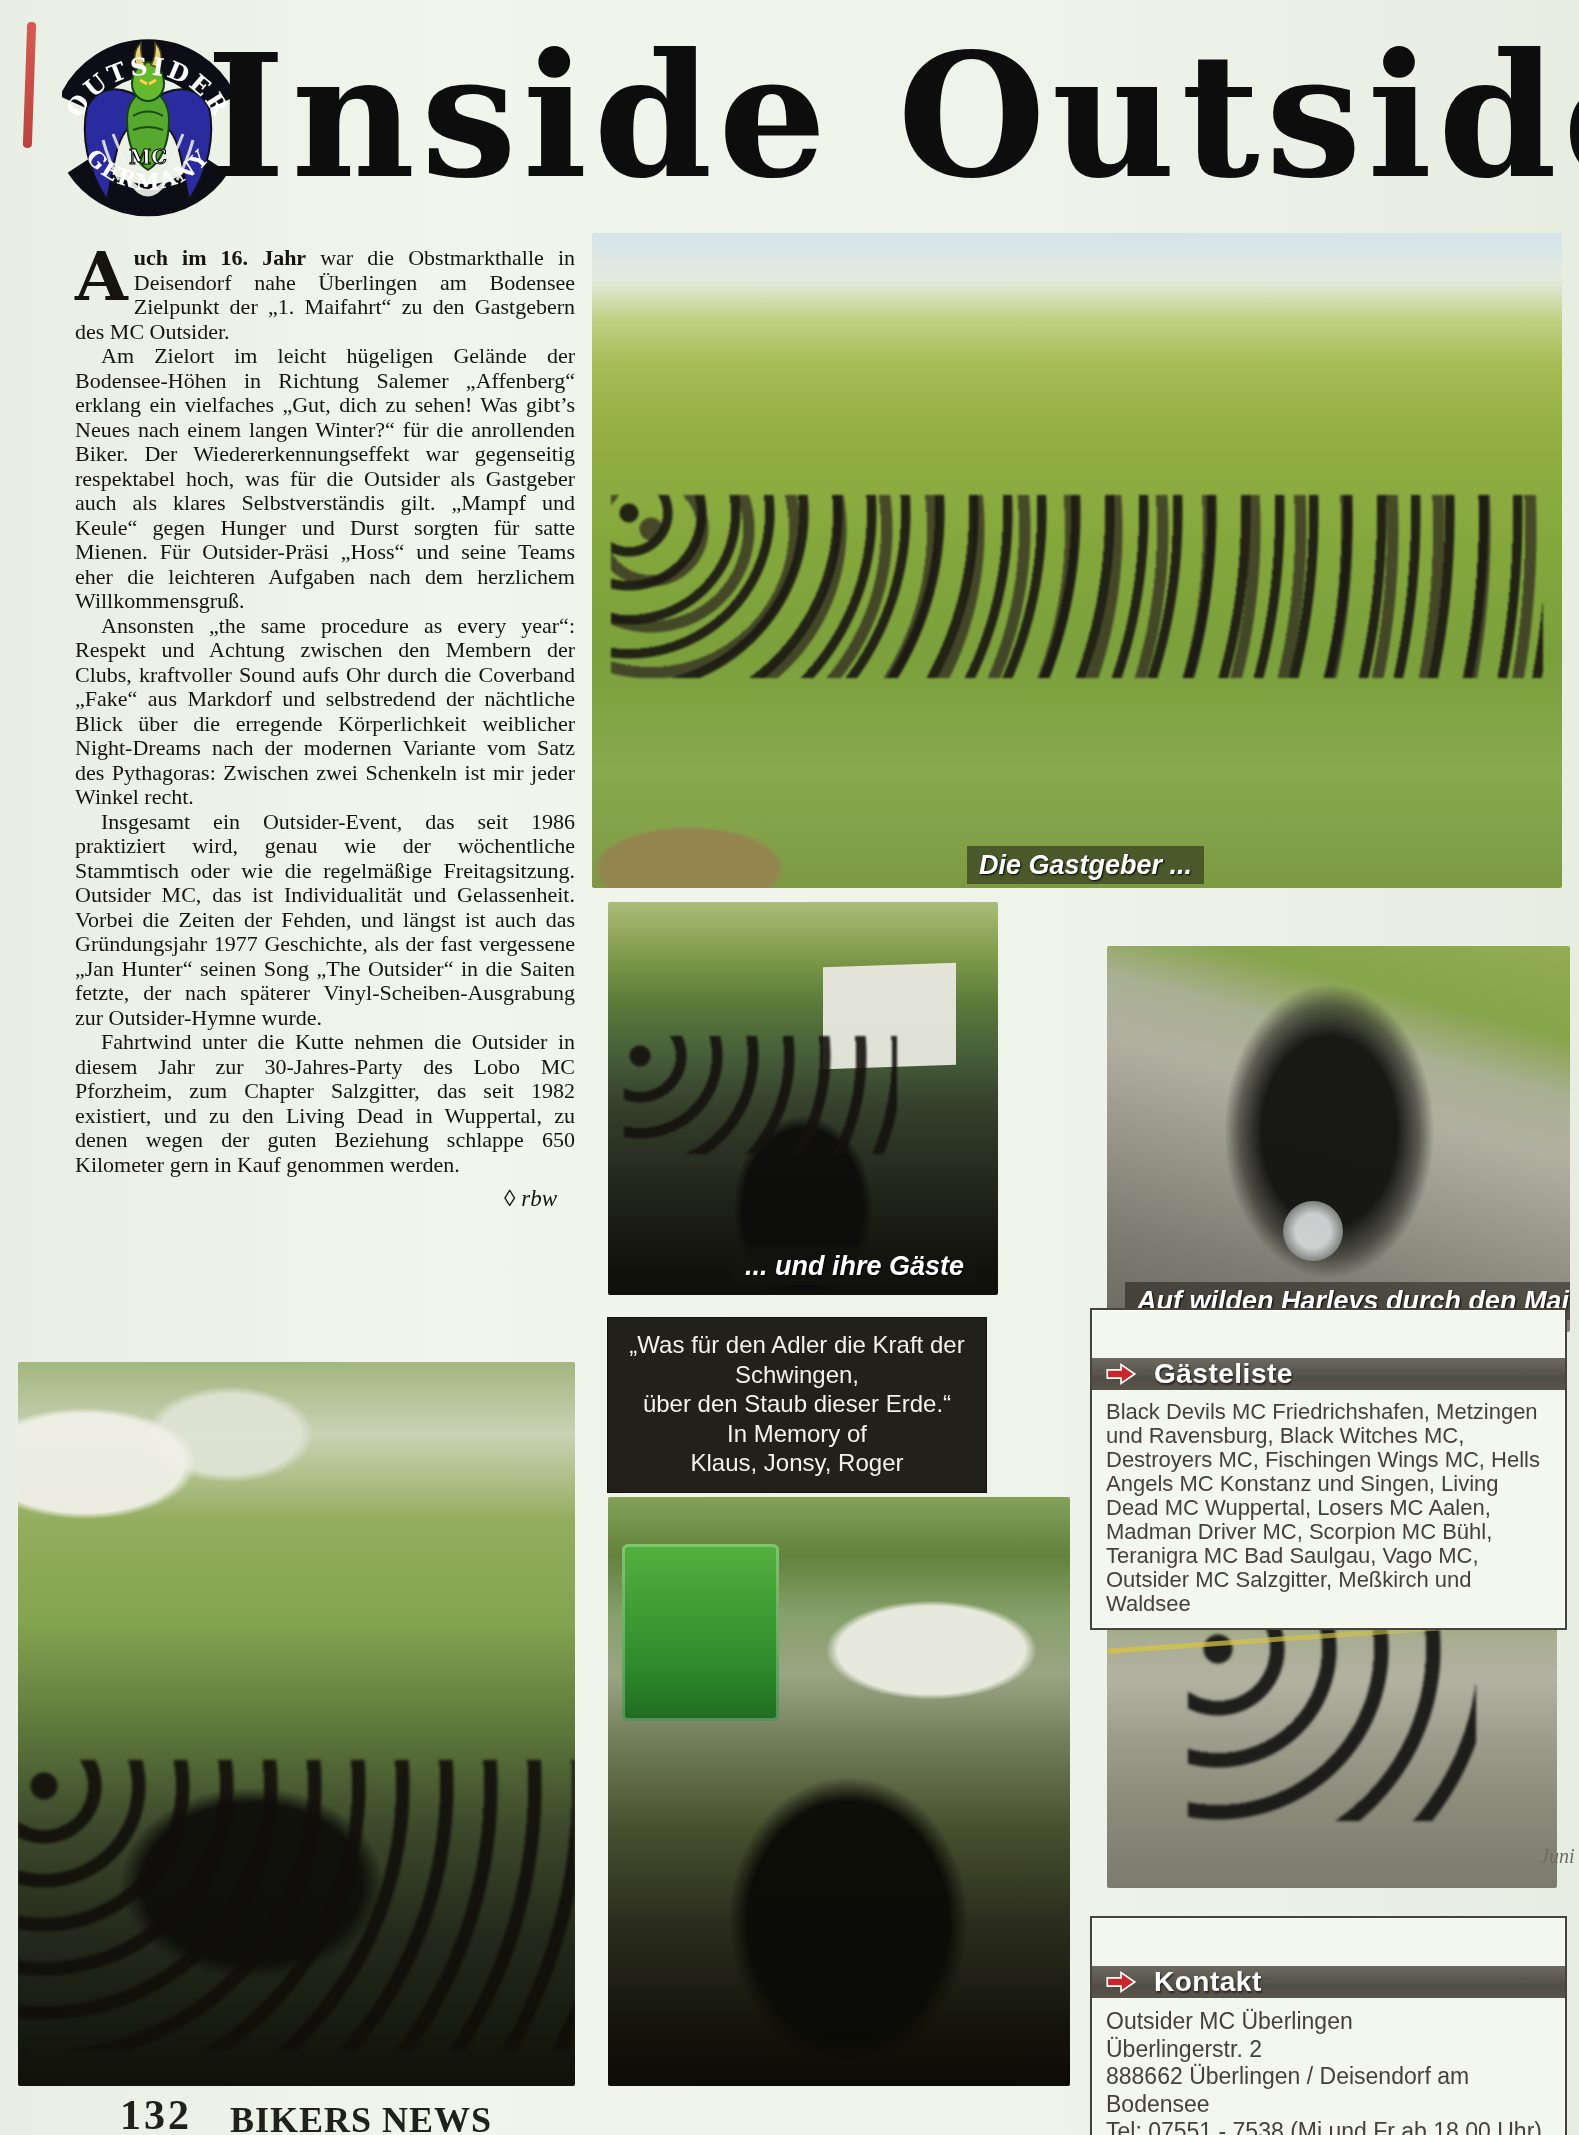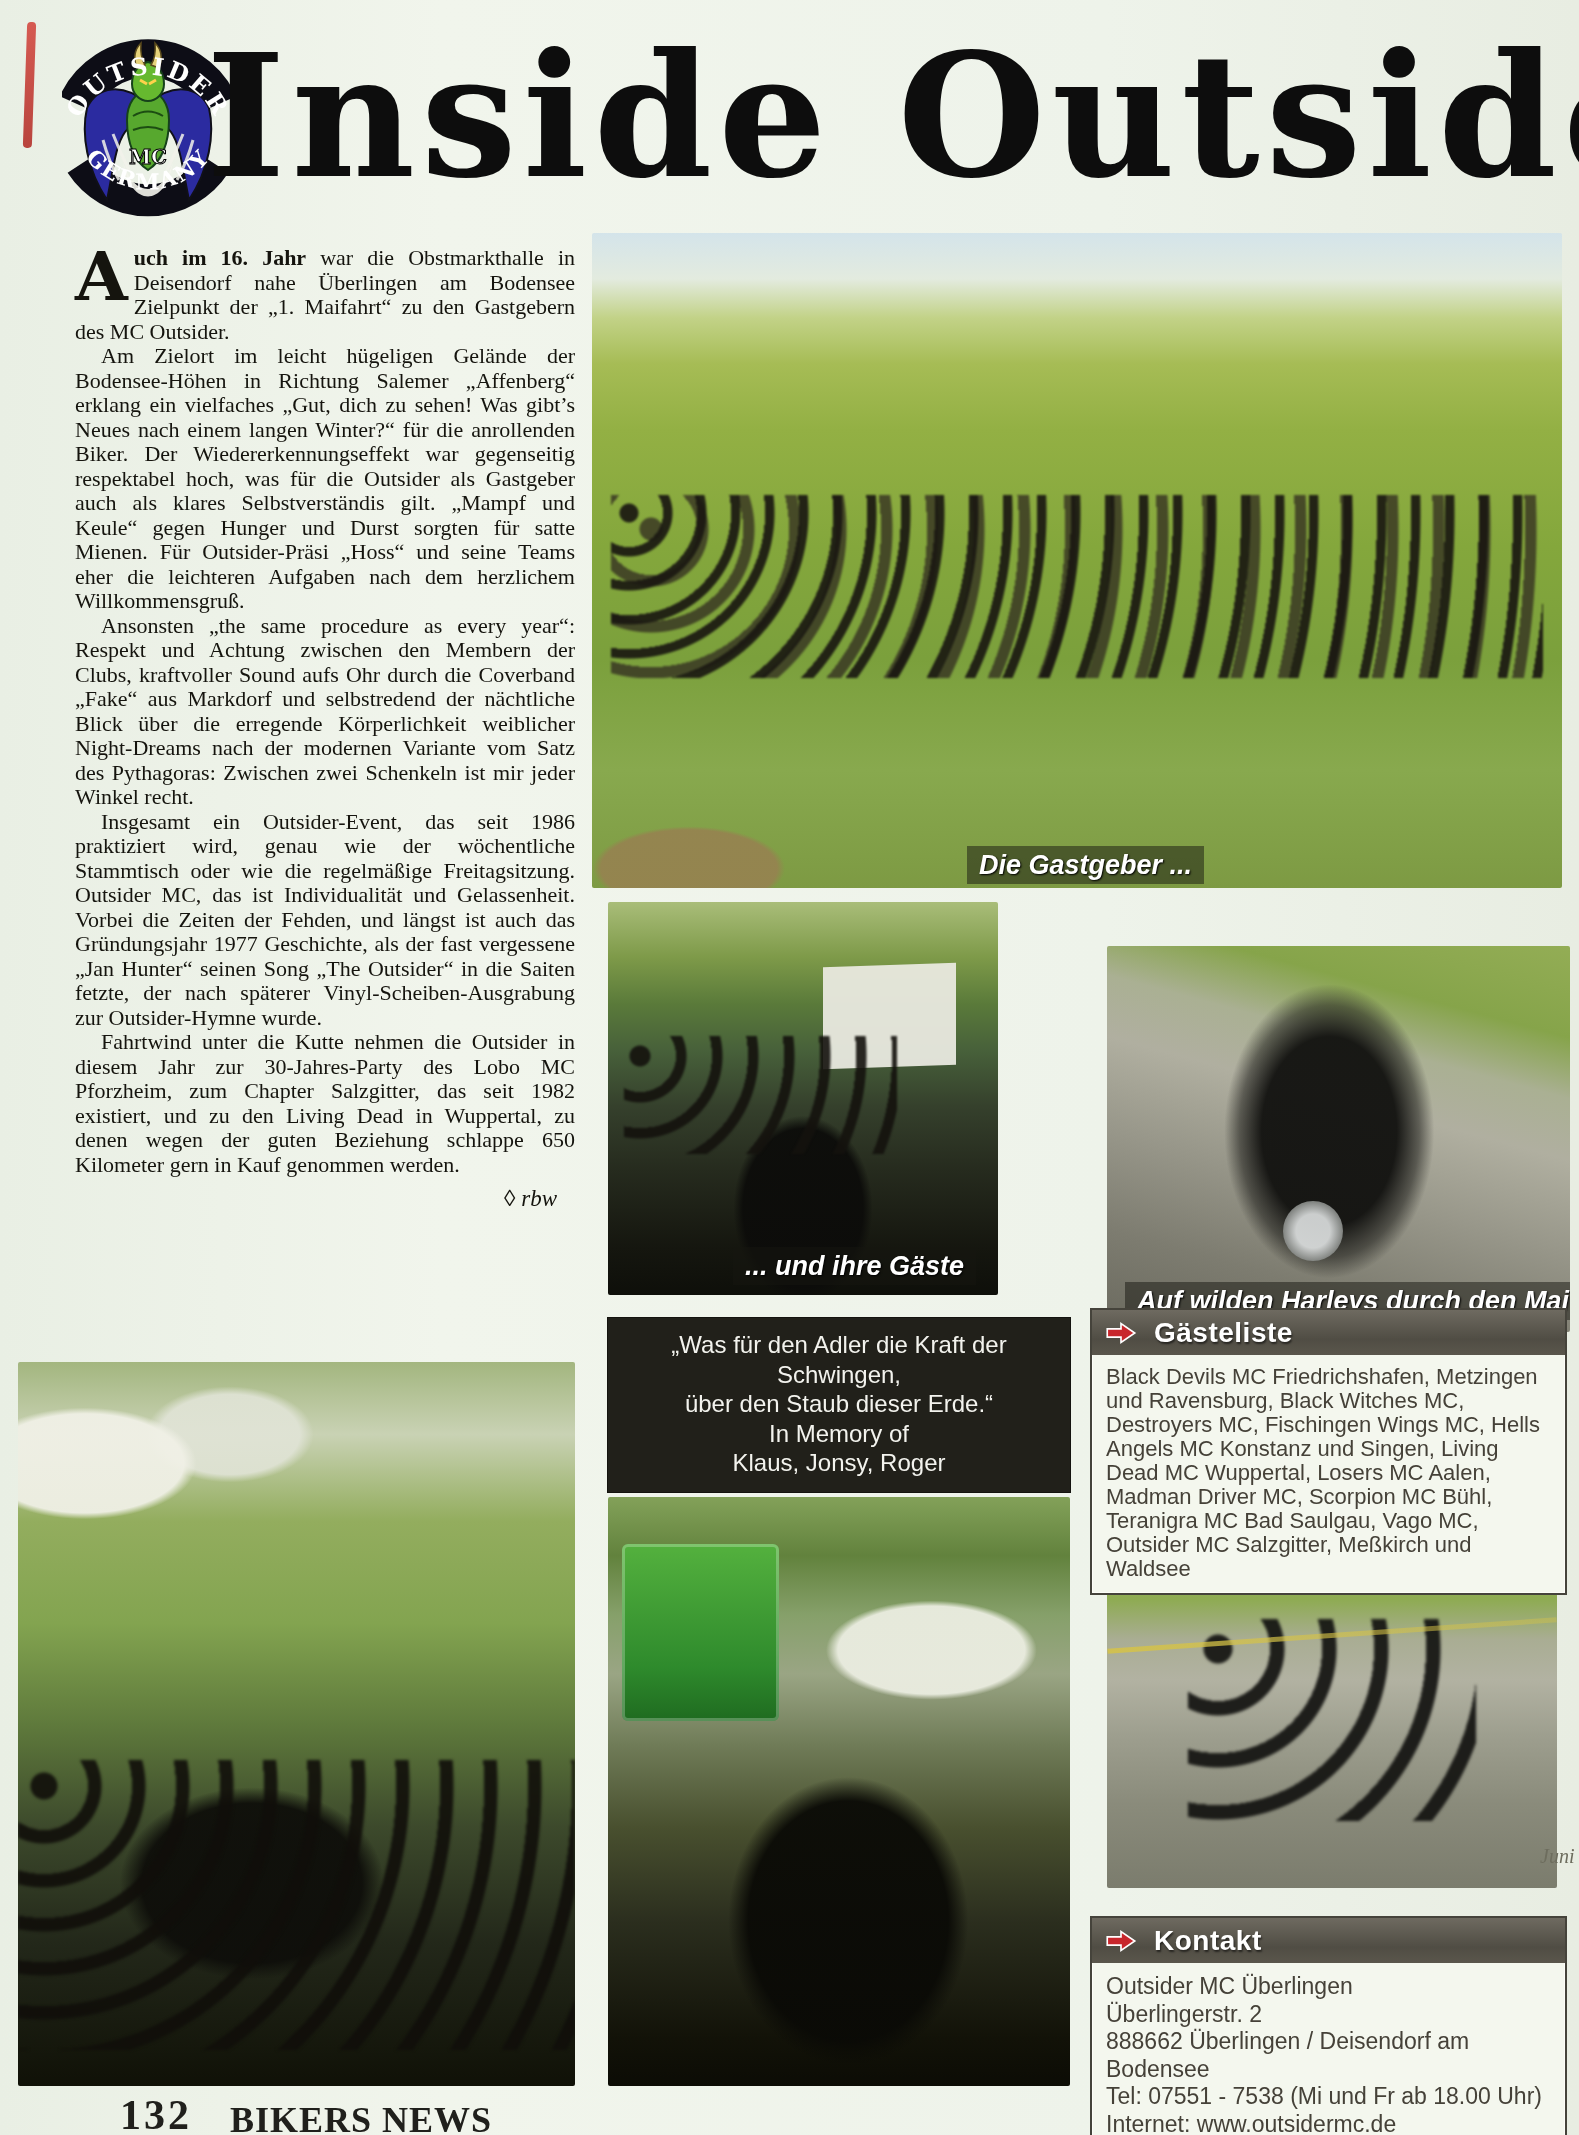--- a/index.html
+++ b/index.html
@@ -75,31 +75,31 @@
 
   
   .cap{position:absolute;background:rgba(22,22,16,.5);color:#fff;
        font:bold italic 27px/1.2 "Liberation Sans",sans-serif;
        padding:3px 12px;text-shadow:1px 1px 2px #000;white-space:nowrap;}
   .cap1{left:375px;bottom:4px;}
   .cap2{left:125px;bottom:10px;}
   .cap3{left:18px;bottom:12px;}
 
   
-  .quote{left:608px;top:1318px;width:462px;background:#21201a;color:#f3f3ee;text-align:center;
+  .quote{left:608px;top:1318px;width:378px;background:#21201a;color:#f3f3ee;text-align:center;
          font:24px/29.5px "Liberation Sans",sans-serif;padding:12px 8px 14px 8px;box-sizing:border-box;
          box-shadow:0 0 0 1px #14130f;}
 
   
   .ibox{position:absolute;width:477px;background:#f4f7ee;border:2px solid #45433b;
         box-shadow:inset 0 0 0 1px #fdfdf8;box-sizing:border-box;}
-  .ibox-head{display:flex;align-items:center;gap:16px;padding:4px 12px;height:45px;box-sizing:border-box;
+  .ibox-head{display:flex;align-items:center;gap:16px;padding:4px 12px;height:32px;box-sizing:border-box;
         background:linear-gradient(180deg,#6e6a60,#504d44 65%,#5a564c);
         color:#fff;font:bold 28px/1 "Liberation Sans",sans-serif;letter-spacing:.5px;
-        text-shadow:1px 2px 2px rgba(0,0,0,.55);}
+        text-shadow:1px 2px 2px rgba(0,0,0,.55);margin-top:48px;}
   .arrow-icon{width:34px;height:22px;flex:0 0 auto;}
   .ibox-body{padding:10px 14px 12px 14px;color:#454138;}
   .guest-box{left:1090px;top:1308px;}
   .guest-box .ibox-body{font:22px/24px "Liberation Sans",sans-serif;}
   .kontakt-box{left:1090px;top:1916px;}
   .kontakt-box .ibox-body{font:23px/27.5px "Liberation Sans",sans-serif;}
 
   
   .month{left:1540px;top:1845px;font:italic 20px "Liberation Serif",serif;color:#6d6d5e;}
   .footer-num{left:120px;top:2094px;font:bold 42px/1 "Liberation Serif",serif;letter-spacing:3px;color:#20201c;}

